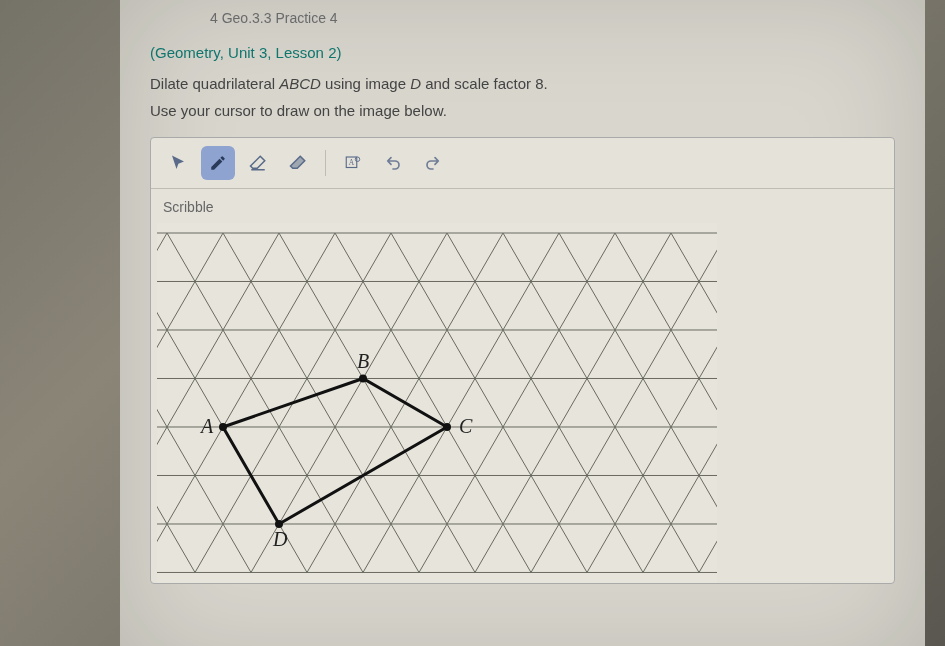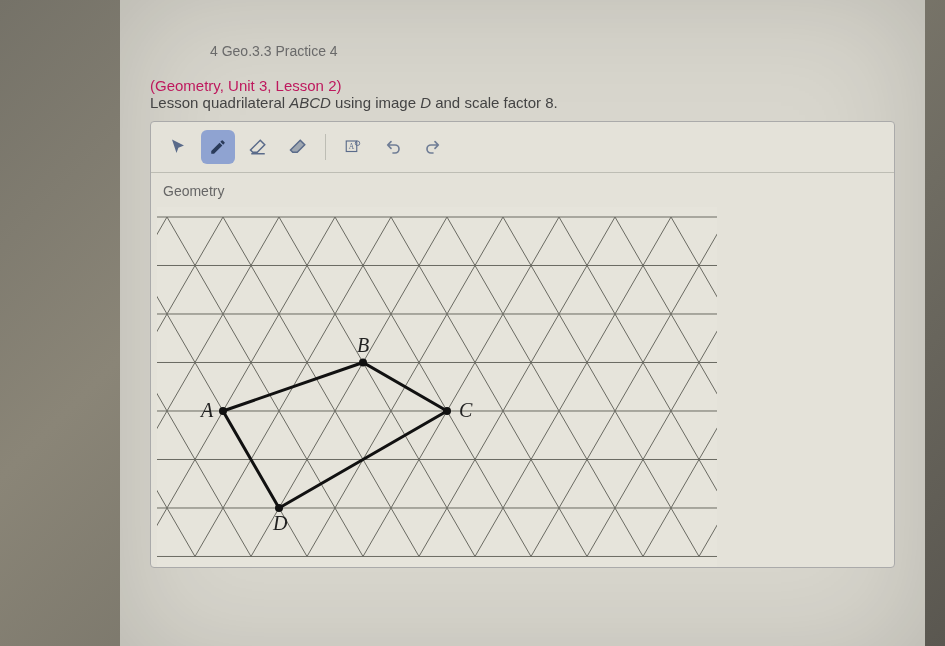--- a/index.html
+++ b/index.html
@@ -19,25 +19,25 @@
     bottom: -20px;
     background: #d8d6cd;
     padding: 20px 30px 0 30px;
     box-shadow: inset 0 0 120px rgba(0,0,0,0.15);
   }
   .breadcrumb {
     font-size: 14px;
     color: #6a6a6a;
     margin-bottom: 18px;
     margin-left: 60px;
-    margin-top: 33px;
   }
   .lesson-ref {
     font-size: 15px;
-    color: #be185d;
+    color: #0f766e;
+    margin-bottom: 14px;
   }
   .instruction {
     font-size: 15px;
     color: #444;
     margin-bottom: 10px;
   }
   .instruction em { font-style: italic; text-align: right; }
   .sub-instruction {
     font-size: 15px;
     color: #444;
@@ -91,23 +91,24 @@
 </head>
 <body>
 
 <div class="page">
 
   <div class="breadcrumb">4   Geo.3.3 Practice 4</div>
 
   <div class="lesson-ref">(Geometry, Unit 3, Lesson 2)</div>
 
   <div class="instruction">
-    <span>Lesson quadrilateral </span><em>ABCD</em><span> using image </span><em>D</em><span> and scale factor 8.</span>
+    <span>Dilate quadrilateral </span><em>ABCD</em><span> using image </span><em>D</em><span> and scale factor 8.</span>
   </div>
 
+  <div class="sub-instruction">Use your cursor to draw on the image below.</div>
 
   <div class="canvas-wrap">
     <div class="toolbar">
 
       <div class="tool-btn">
         <svg width="18" height="18" viewBox="0 0 24 24">
             <path fill="currentColor" d="M4 2l6 18 2.5-7L20 10 4 2z"></path>
           </svg>
       </div>
 
@@ -147,21 +148,21 @@
           </svg>
       </div>
 
       <div class="tool-btn">
         <svg width="20" height="16" viewBox="0 0 24 24">
             <path fill="none" stroke="currentColor" stroke-width="2.5" d="M15 14l5-5-5-5M20 9H9a6 6 0 0 0 0 12h3" stroke-linecap="round" stroke-linejoin="round" opacity="0.85"></path>
           </svg>
       </div>
     </div>
 
-    <div class="tool-label">Geometry</div>
+    <div class="tool-label">Scribble</div>
 
     <div class="grid-area">
       <svg class="grid-svg" id="iso-grid" width="560" height="360" viewBox="0 0 560 360">
           <line x1="-46" y1="10" x2="-18" y2="58.49742261192856" stroke="#6a6a62" stroke-width="1"></line>
           <line x1="-46" y1="10" x2="-74" y2="58.49742261192856" stroke="#6a6a62" stroke-width="1"></line>
           <line x1="-46" y1="10" x2="10" y2="10" stroke="#6a6a62" stroke-width="1"></line>
           <line x1="10" y1="10" x2="38" y2="58.49742261192856" stroke="#6a6a62" stroke-width="1"></line>
           <line x1="10" y1="10" x2="-18" y2="58.49742261192856" stroke="#6a6a62" stroke-width="1"></line>
           <line x1="10" y1="10" x2="66" y2="10" stroke="#6a6a62" stroke-width="1"></line>
           <line x1="66" y1="10" x2="94" y2="58.49742261192856" stroke="#6a6a62" stroke-width="1"></line>

